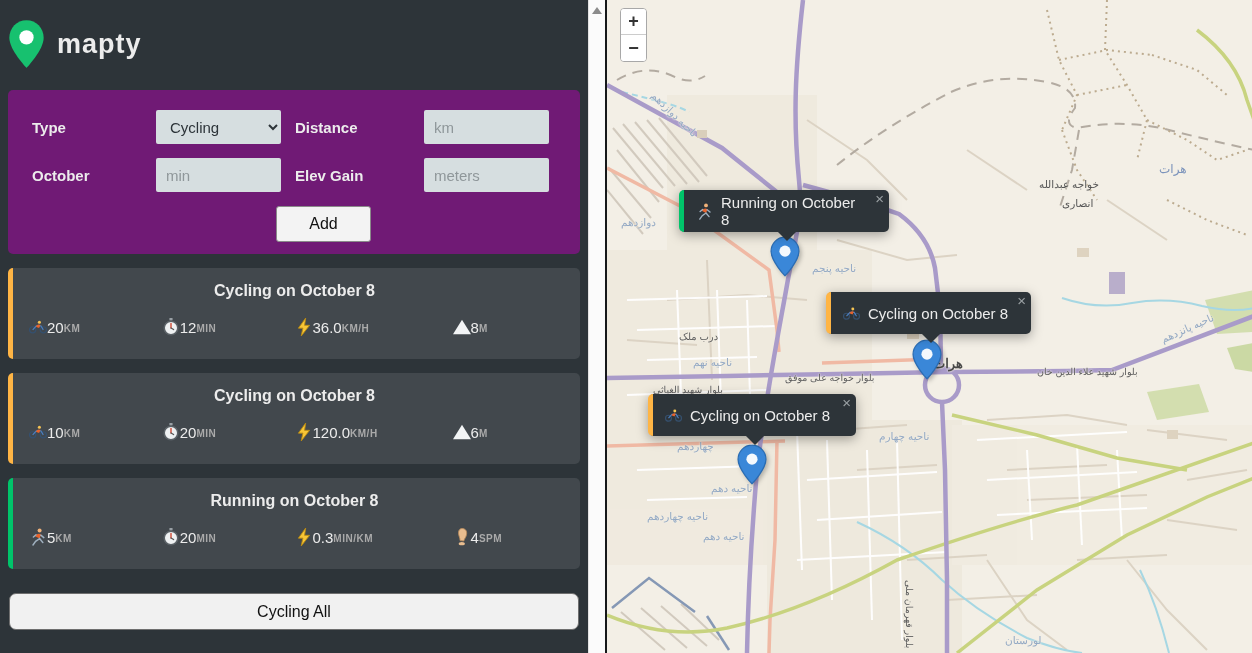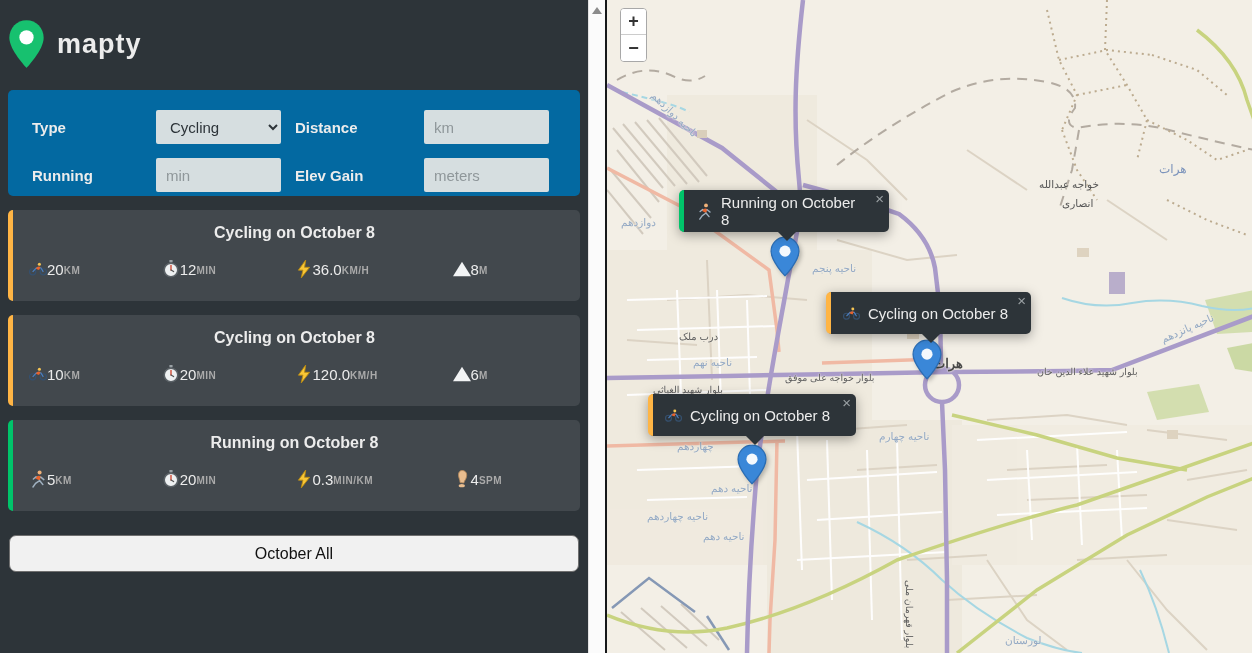--- a/index.html
+++ b/index.html
@@ -5,21 +5,21 @@
   * { margin:0; padding:0; box-sizing:border-box; }
   html,body { width:1252px; height:653px; overflow:hidden; background:#2d3439;
               font-family:"Liberation Sans", sans-serif; }
 
   
   .sidebar { position:absolute; left:0; top:0; width:588px; height:653px;
              background:#2d3439; padding:0 8px; }
   .logo-row { height:88px; display:flex; align-items:center; justify-content:flex-start; gap:12px; }
   .logo-text { color:#ececec; font-size:27px; font-weight:bold; letter-spacing:1px; }
 
-  .form-box { background:#0369a1; border-radius:5px; padding:20px 24px 4px 24px;
+  .form-box { background:#701a75; border-radius:5px; padding:20px 24px 12px 24px;
               display:grid; grid-template-columns:110px 125px 115px 125px;
               column-gap:14px; row-gap:14px; align-items:center; }
   .form-label { color:#ececec; font-size:15px; font-weight:bold; }
   .form-input, .form-select { width:125px; height:34px; border:none; border-radius:2px;
               background:#d6dee0; font-size:15px; padding:4px 10px; color:#2d3439;
               font-family:"Liberation Sans", sans-serif; }
   .form-input::placeholder { color:#8f979a; }
   .add-row { grid-column:1 / -1; display:flex; justify-content:center; }
   .add-btn { margin-left:66px; background:#f3f3f3; border:1px solid #8a8a8a; border-radius:3px;
              font-size:16px; color:#111; padding:8px 32px; cursor:pointer;
@@ -129,24 +129,27 @@
     <span class="logo-text">mapty</span>
   </div>
 
   <form class="form-box">
     <label class="form-label">Type</label>
     <select class="form-select">
       <option>Cycling</option>
     </select>
     <label class="form-label">Distance</label>
     <input class="form-input" placeholder="km" style="">
-    <label class="form-label">Running</label>
+    <label class="form-label">October</label>
     <input class="form-input" placeholder="min" style="">
     <label class="form-label">Elev Gain</label>
     <input class="form-input" placeholder="meters" style="">
+    <div class="add-row">
+      <button class="add-btn">Add</button>
+    </div>
   </form>
 
   <div class="workout-card">
     <div class="wc-title">Cycling on October 8</div>
     <div class="wc-stats">
       <span class="stat">
         <svg class="icon">
             <use href="#i-cyclist"></use>
           </svg>
         <span class="stat-value">20</span>
@@ -237,21 +240,21 @@
       <span class="stat">
         <svg class="icon">
             <use href="#i-foot"></use>
           </svg>
         <span class="stat-value">4</span>
         <span class="stat-unit">SPM</span>
         </span>
     </div>
   </div>
 
-  <button class="delete-all">October All</button>
+  <button class="delete-all">Cycling All</button>
 </div>
 
 <div class="scrollbar">
   <div class="scroll-arrow-up"></div>
 </div>
 
 <div class="map">
   <svg class="basemap" width="647" height="653" viewBox="0 0 647 653">
     <rect x="0" y="0" width="647" height="653" fill="#f3efe6"></rect>
 

